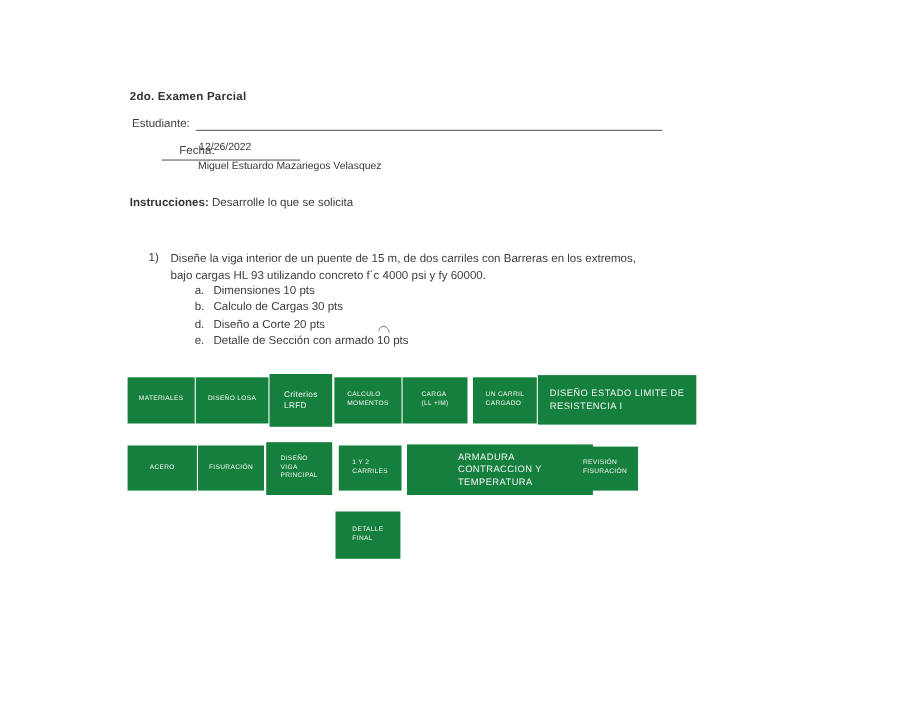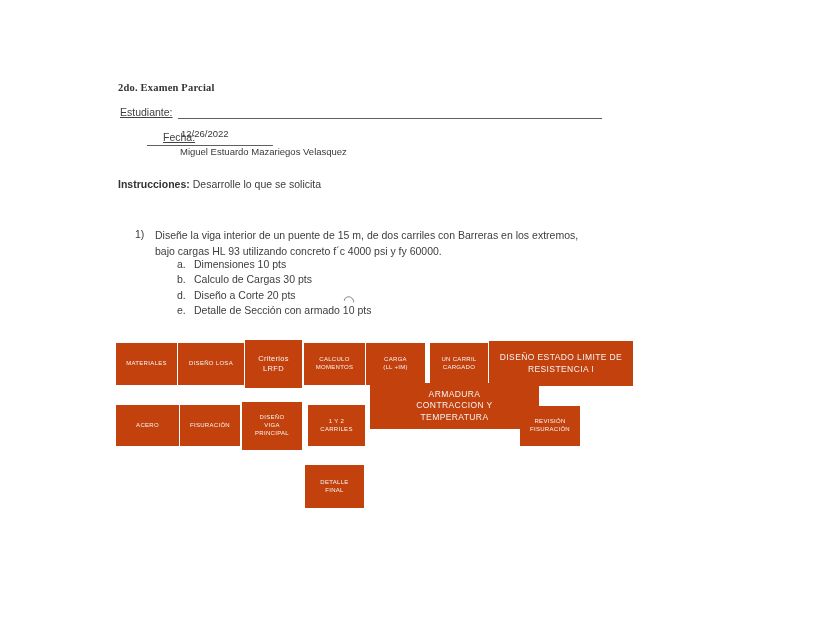--- a/index.html
+++ b/index.html
@@ -17,26 +17,24 @@
     color: #3a3a3a;
   }
   .abs { position: absolute; }
 
   .title {
     left: 118px; top: 82px;
     font-size: 10.5px;
     font-weight: bold;
     color: #333333;
     letter-spacing: 0.2px;
-    font-family: Liberation Serif, serif;
   }
   .field-label {
     font-size: 10.5px;
     color: #414141;
-    text-decoration: underline;
   }
   .field-value {
     font-size: 9.5px;
     color: #383838;
   }
   .uline {
     border-bottom: 1px solid #5f5f5f;
     height: 0;
   }
 
@@ -75,26 +73,25 @@
     width: 8px; height: 9px;
     border: 1.3px solid #8f8f8f;
     border-bottom-color: transparent;
     border-left-color: transparent;
     border-radius: 50%;
     transform: rotate(-40deg);
   }
 
   .fbox {
     position: absolute;
-    background: #c2410c;
+    background: #15803d;
     color: #f4f4f4;
     display: flex;
     align-items: center;
     justify-content: center;
-    text-align: center;
     white-space: pre-line;
     line-height: 1.3;
     letter-spacing: 0.3px;
     font-size: 6px;
   }
   .fs-md { font-size: 7.5px; }
   .fs-lg { font-size: 8.5px; letter-spacing: 0.4px; }
 </style>
 </head>
 <body>
@@ -149,21 +146,21 @@
   <div class="fbox fs-lg" style="left:489px; top:341px; width:144px; height:45px;">DISEÑO ESTADO LIMITE DE
 RESISTENCIA I</div>
 
   <div class="fbox" style="left:116px; top:405px; width:63px; height:41px;">ACERO</div>
   <div class="fbox" style="left:180px; top:405px; width:60px; height:41px;">FISURACIÓN</div>
   <div class="fbox" style="left:242px; top:402px; width:60px; height:48px;">DISEÑO
 VIGA
 PRINCIPAL</div>
   <div class="fbox" style="left:308px; top:405px; width:57px; height:41px;">1 Y 2
 CARRILES</div>
-  <div class="fbox fs-lg" style="left:370px; top:383px; width:169px; height:46px;">ARMADURA
+  <div class="fbox fs-lg" style="left:370px; top:404px; width:169px; height:46px;">ARMADURA
 CONTRACCION Y
 TEMPERATURA</div>
   <div class="fbox" style="left:520px; top:406px; width:60px; height:40px;">REVISIÓN
 FISURACIÓN</div>
 
   <div class="fbox" style="left:305px; top:465px; width:59px; height:43px;">DETALLE
 FINAL</div>
 
 </div>
 

